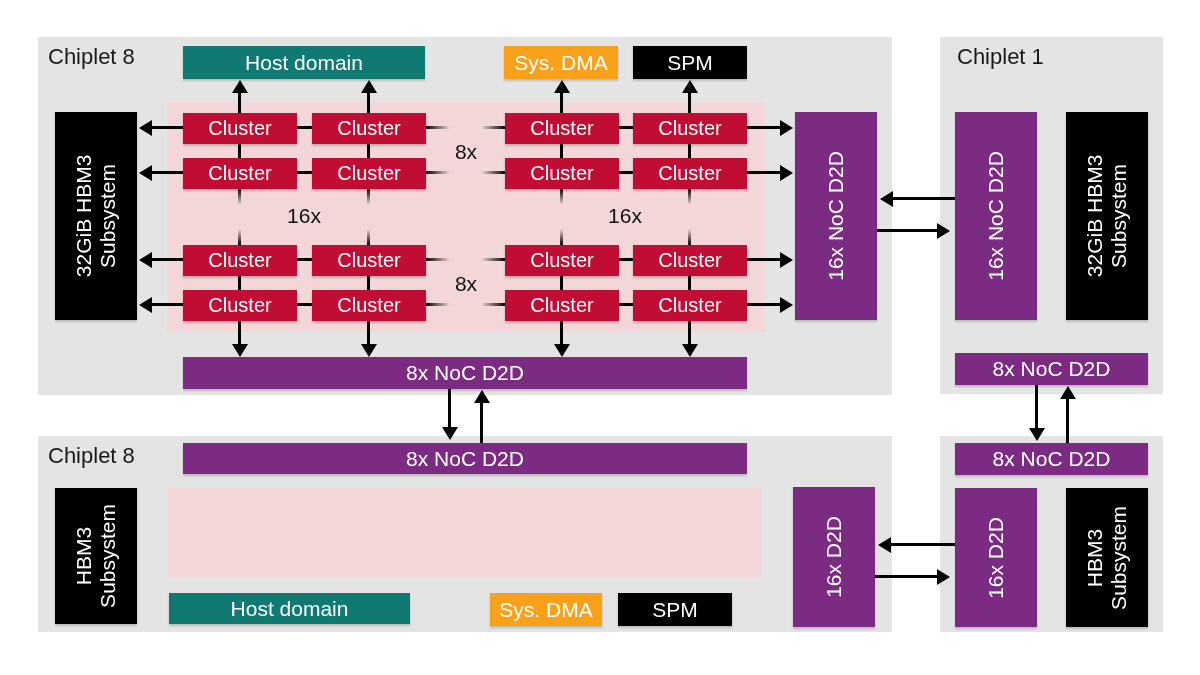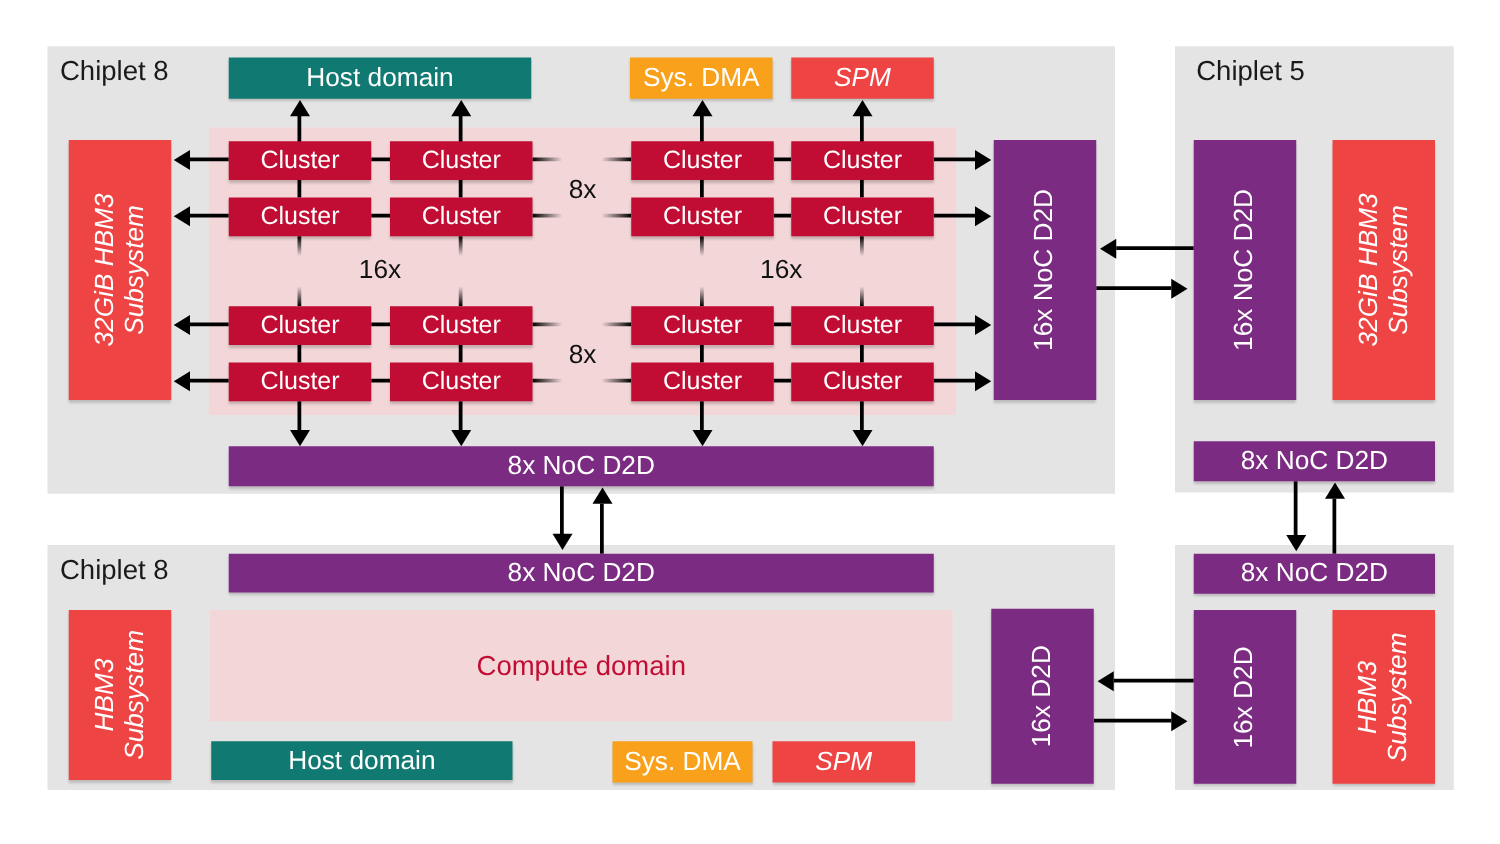--- a/index.html
+++ b/index.html
@@ -5,21 +5,21 @@
   html,body{margin:0;padding:0;background:#fff;}
   .stage{position:relative;width:1200px;height:675px;background:#ffffff;
          font-family:"Liberation Sans",sans-serif;overflow:hidden;}
   .abs{position:absolute;}
   .panel{position:absolute;background:#e4e4e4;}
   .pinkpanel{position:absolute;background:#f3d7d8;}
   .box{position:absolute;display:flex;align-items:center;justify-content:center;
        color:#fff;font-size:21px;box-shadow:0 2px 2px rgba(0,0,0,0.18);}
   .teal{background:#107a72;}
   .orange{background:#f9a11b;}
-  .blue{background:#ef4444;font-style:italic;}
+  .blue{background:#000000;}
   .purple{background:#7c2b82;}
   .cluster{position:absolute;width:114px;height:31px;background:#c10d33;color:#fff;
        display:flex;align-items:center;justify-content:center;font-size:20px;
        box-shadow:0 2px 2px rgba(0,0,0,0.2);}
   .chip-title{position:absolute;font-size:22px;color:#1a1a1a;}
   .rep{position:absolute;width:56px;text-align:center;font-size:21px;color:#111;}
   .vtext{transform:rotate(-90deg);white-space:nowrap;font-size:21px;
          text-align:center;line-height:1.14;}
   .compute-lbl{color:#c10d33;font-size:22px;}
   .hline{position:absolute;height:3px;background:#000;}
@@ -41,21 +41,21 @@
 
   <div class="panel" style="left:38px;top:37px;width:854px;height:358px;"></div>
   <div class="panel" style="left:940px;top:37px;width:223px;height:357px;"></div>
   <div class="panel" style="left:38px;top:436px;width:854px;height:196px;"></div>
   <div class="panel" style="left:940px;top:436px;width:223px;height:196px;"></div>
 
   <div class="pinkpanel" style="left:167px;top:102px;width:598px;height:230px;"></div>
   <div class="pinkpanel" style="left:168px;top:488px;width:594px;height:89px;"></div>
 
   <div class="chip-title" style="left:48px;top:44px;">Chiplet 8</div>
-  <div class="chip-title" style="left:957px;top:44px;">Chiplet 5</div>
+  <div class="chip-title" style="left:957px;top:44px;">Chiplet 1</div>
   <div class="chip-title" style="left:48px;top:443px;">Chiplet 8</div>
 
   <div class="abs" id="wires" style="left:0;top:0;width:1200px;height:675px;">
       <div class="ah ah-up" style="left: 232px; top: 80px;"></div>
       <div class="vline" style="left: 238px; top: 92px; height: 22px;"></div>
       <div class="vline" style="left: 238px; top: 144px; height: 14px;"></div>
       <div class="vfade-out" style="left: 238px; top: 189px; height: 16px;"></div>
       <div class="vfade-in" style="left: 238px; top: 229px; height: 16px;"></div>
       <div class="vline" style="left: 238px; top: 276px; height: 14px;"></div>
       <div class="vline" style="left: 238px; top: 321px; height: 24px;"></div>
@@ -183,22 +183,20 @@
   </div>
   <div class="box purple" style="left:955px;top:353px;width:193px;height:32px;">8x NoC D2D</div>
 
   <div class="box purple" style="left:183px;top:443px;width:564px;height:31px;">8x NoC D2D</div>
   <div class="box blue" style="left:55px;top:488px;width:82px;height:136px;">
     <div class="vtext">
       <div>HBM3</div>
       <div>Subsystem</div>
     </div>
   </div>
-  <div class="abs compute-lbl" style="left:168px;top:488px;width:594px;height:89px;
-       display:flex;align-items:center;justify-content:center;">Compute domain</div>
   <div class="box teal" style="left:169px;top:593px;width:241px;height:31px;">Host domain</div>
   <div class="box orange" style="left:490px;top:593px;width:112px;height:33px;">Sys. DMA</div>
   <div class="box blue" style="left:618px;top:593px;width:114px;height:33px;">SPM</div>
   <div class="box purple" style="left:793px;top:487px;width:82px;height:140px;">
     <div class="vtext">16x D2D</div>
   </div>
 
   <div class="box purple" style="left:955px;top:443px;width:193px;height:32px;">8x NoC D2D</div>
   <div class="box purple" style="left:955px;top:488px;width:82px;height:139px;">
     <div class="vtext">16x D2D</div>

